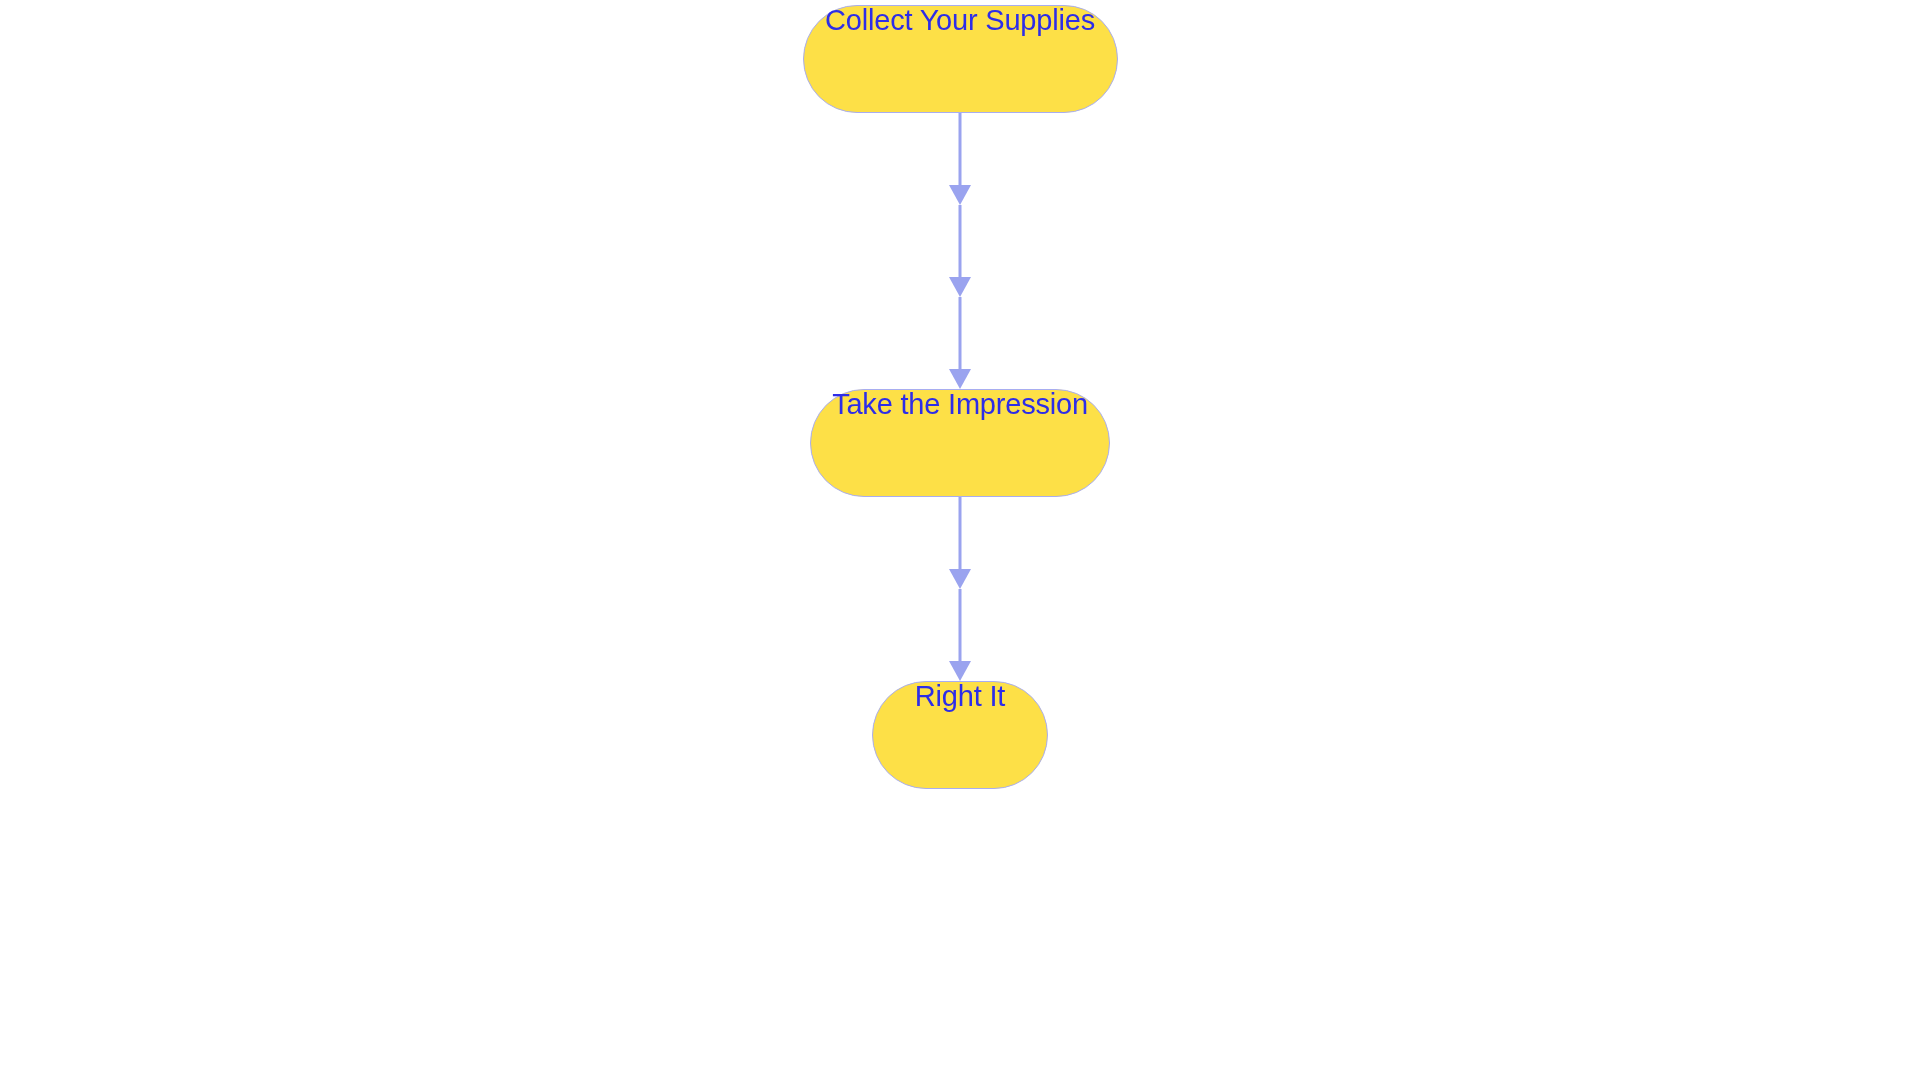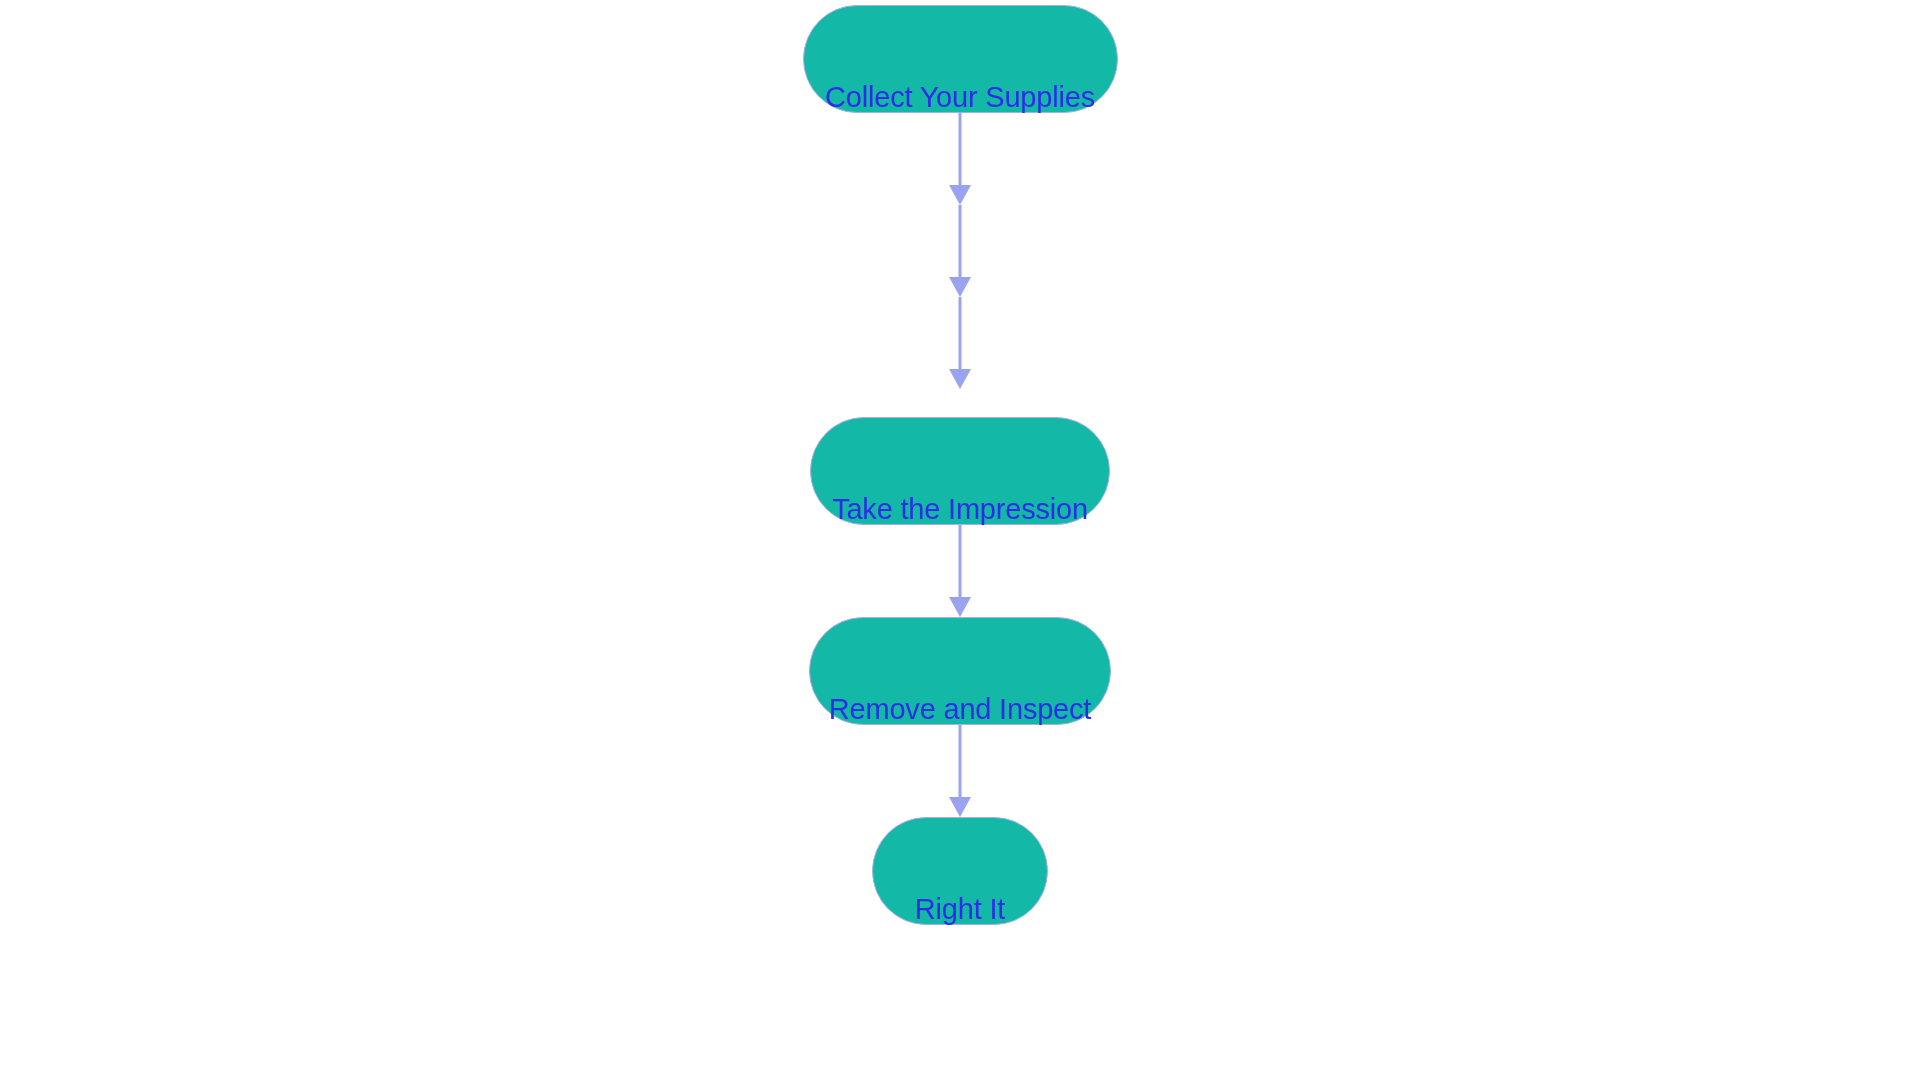--- a/index.html
+++ b/index.html
@@ -29,23 +29,23 @@
     height: 1083px;
     display: flex;
     flex-direction: column;
     align-items: center;
   }
 
   .node {
     box-sizing: border-box;
     height: 108px;
     display: flex;
-    align-items: flex-end;
+    align-items: flex-start;
     justify-content: center;
-    background: #14b8a6;
+    background: #fde047;
     border: 1.6px solid #a8adf0;
     border-radius: 54px;
     flex: 0 0 auto;
   }
 
   .node-label {
     color: #2d2de8;
     font-family: "Liberation Sans", sans-serif;
     font-size: 29px;
     font-weight: 400;
@@ -81,21 +81,21 @@
     height: 0;
     border-left: 11px solid transparent;
     border-right: 11px solid transparent;
     border-top: 20px solid #9aa3ef;
   }
 
   
   .w-n0 { width: 315px; }
   .w-n1 { width: 378px; }
   .w-n2 { width: 370px; }
-  .w-n3 { width: 300px; margin-top: 28px; }
+  .w-n3 { width: 300px; }
   .w-n4 { width: 302px; }
   .w-n5 { width: 176px; }
 
   .top-offset { height: 5px; flex: 0 0 auto; }
 </style>
 </head>
 <body>
 
 <div id="flowchart">
   <div class="flow-column">
@@ -125,23 +125,20 @@
 
     <div class="node w-n3">
       <span class="node-label">Take the Impression</span>
     </div>
 
     <div class="connector">
       <div class="stem"></div>
       <div class="head"></div>
     </div>
 
-    <div class="node w-n4">
-      <span class="node-label">Remove and Inspect</span>
-    </div>
 
     <div class="connector">
       <div class="stem"></div>
       <div class="head"></div>
     </div>
 
     <div class="node w-n5">
       <span class="node-label">Right It</span>
     </div>
 

